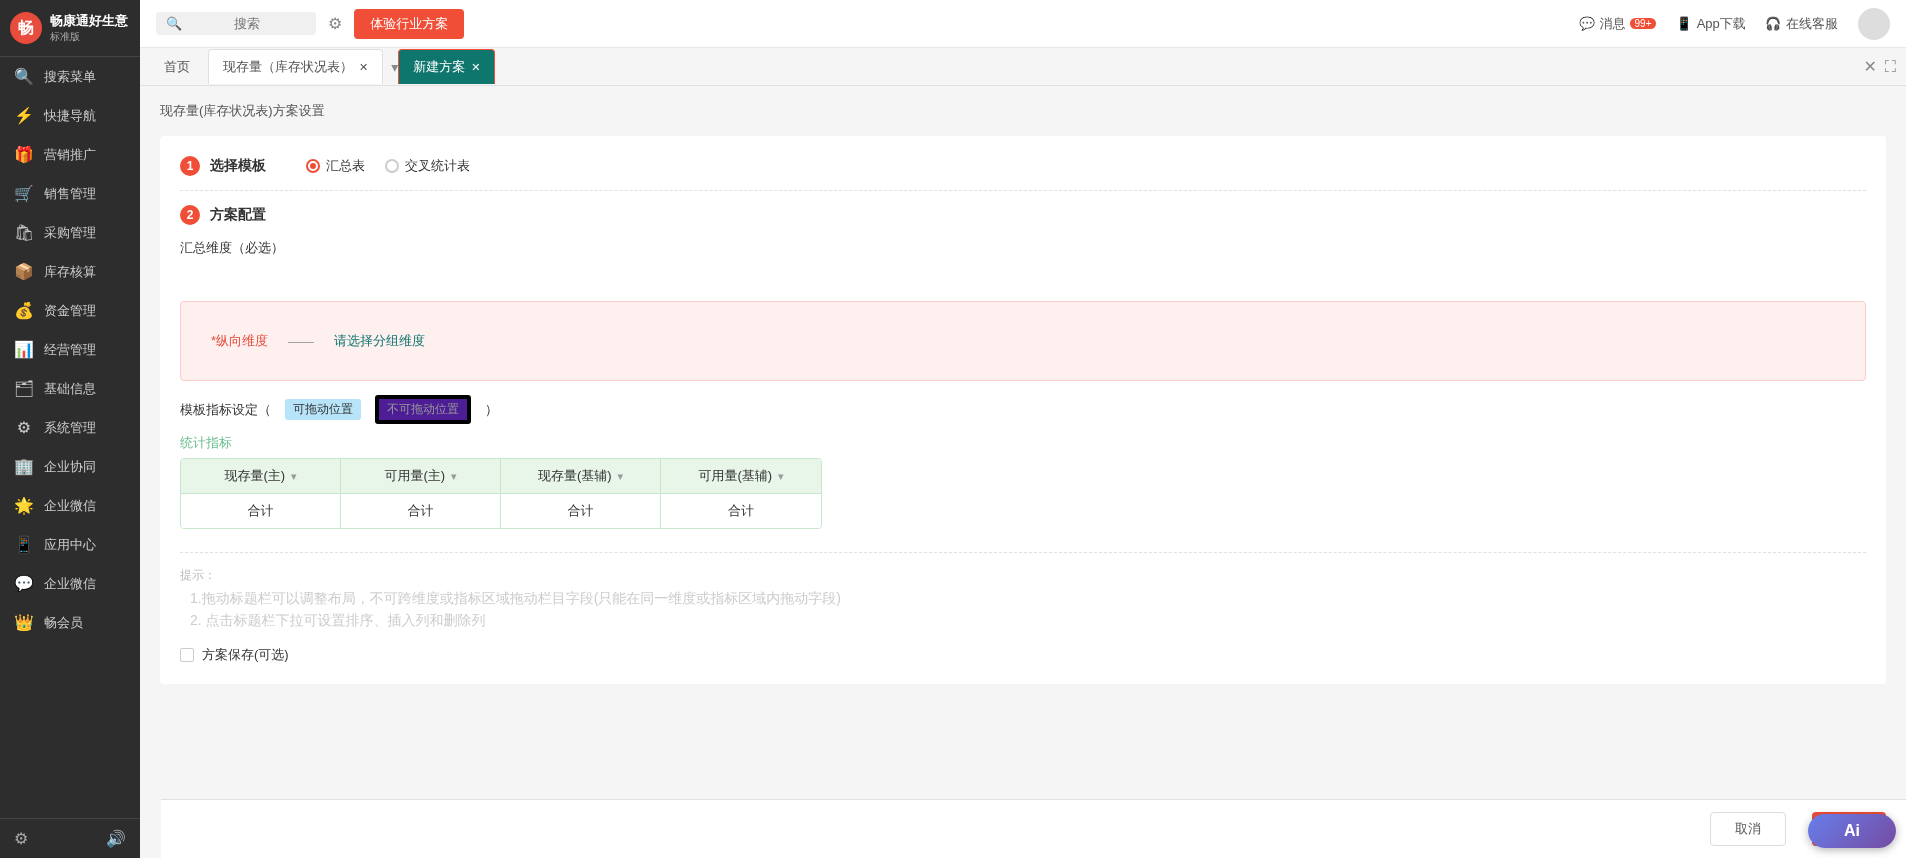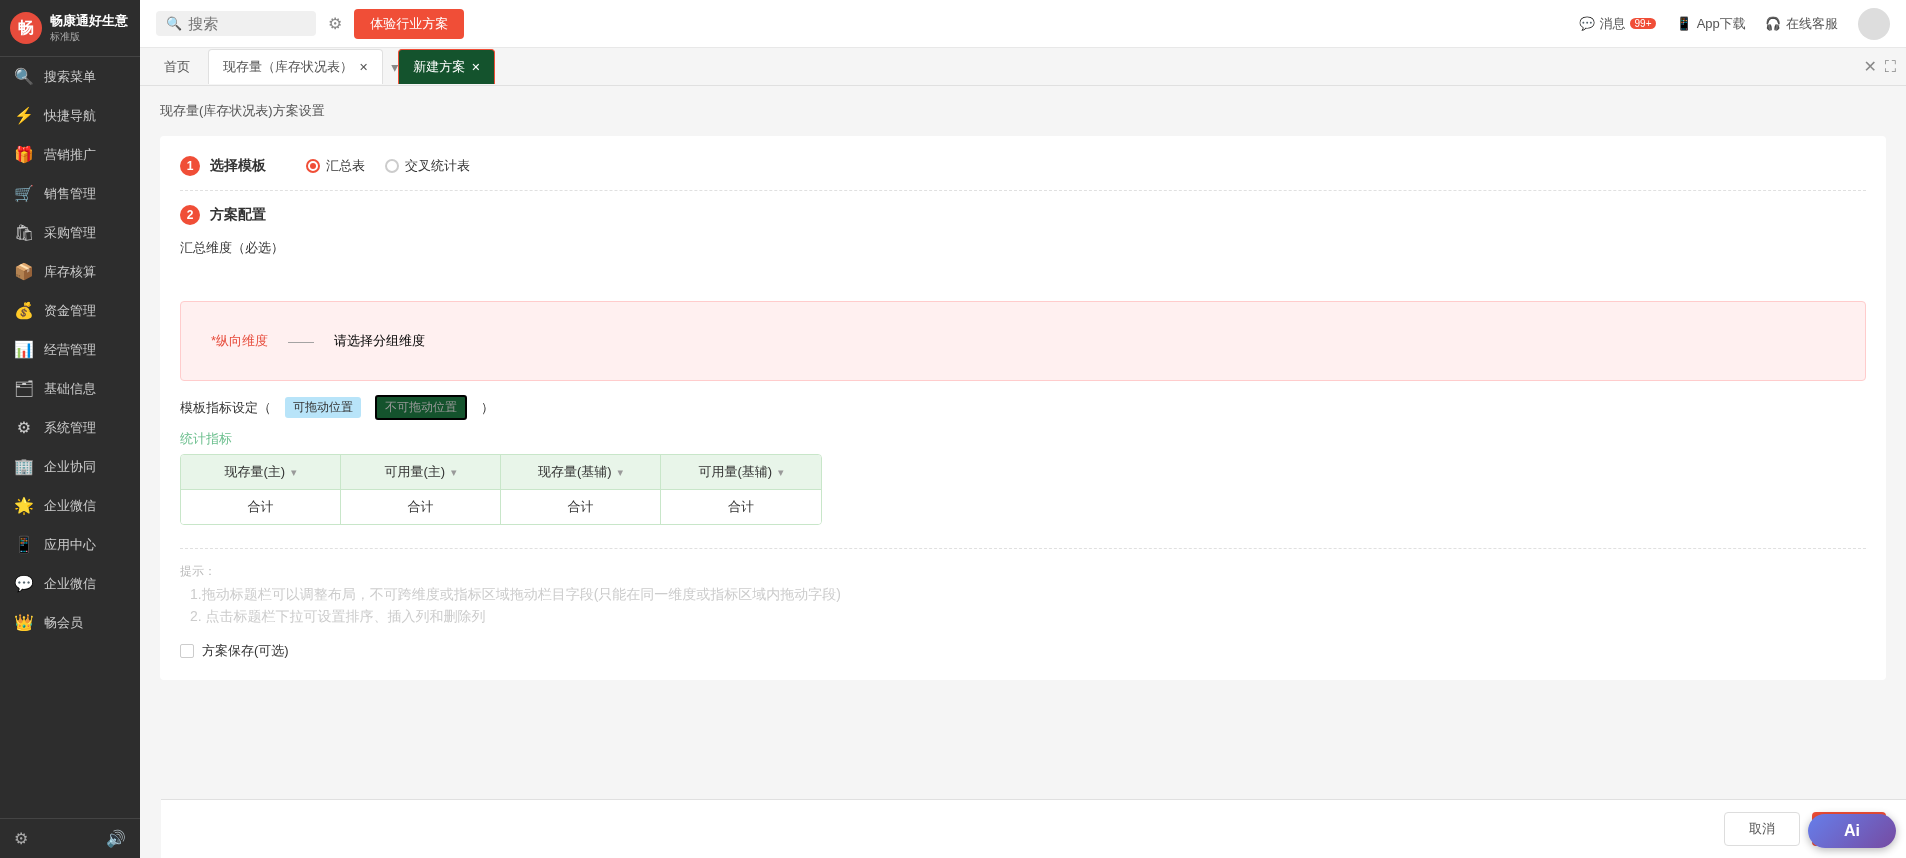--- a/index.html
+++ b/index.html
@@ -87,22 +87,23 @@
       background: #f0f0f0;
       border-radius: 4px;
       padding: 4px 10px;
       gap: 6px;
       width: 160px;
     }
     .topbar-search input {
       border: none;
       background: transparent;
       outline: none;
-      font-size: 15px;
+      font-size: 13px;
       width: 100%;
+      text-align: center;
     }
     .topbar-gear {
       color: #888;
       cursor: pointer;
       font-size: 16px;
     }
     .topbar-btn {
       background: #f04e37;
       color: #fff;
       border: none;
@@ -159,21 +160,21 @@
       cursor: pointer;
       font-size: 13px;
       color: #555;
       border-radius: 4px 4px 0 0;
       background: #fff;
       border: 1px solid #e0e0e0;
       border-bottom: none;
       margin-right: 4px;
     }
     .tab.active {
-      background: #14532d;
+      background: #0f766e;
       color: #fff;
       border-color: #f04e37;
     }
     .tab-home {
       background: transparent;
       border: none;
       color: #555;
     }
     .tab-close {
       font-size: 11px;
@@ -291,21 +292,21 @@
     .dimension-label {
       color: #e74c3c;
       font-size: 13px;
       white-space: nowrap;
     }
     .dimension-dash {
       color: #999;
       font-size: 13px;
     }
     .dimension-placeholder {
-      color: #000000;
+      color: #0f766e;
       font-size: 13px;
     }
 
     
     .indicator-setting {
       display: flex;
       align-items: center;
       gap: 14px;
       margin: 14px 0 10px;
       font-size: 13px;
@@ -317,26 +318,26 @@
       gap: 6px;
     }
     .badge-draggable {
       background: #b8e4f9;
       border-radius: 3px;
       padding: 2px 8px;
       font-size: 12px;
       color: #333;
     }
     .badge-non-draggable {
-      background: #14532d;
+      background: #4c1d95;
       border-radius: 3px;
       padding: 2px 8px;
       font-size: 12px;
       color: #999;
-      border: 2px solid #000000;
+      border: 4px solid #000000;
     }
 
     
     .stats-label {
       color: #6cbf8e;
       font-size: 13px;
       margin-bottom: 6px;
     }
 
     
@@ -419,21 +420,21 @@
       cursor: pointer;
     }
 
     
     .bottom-bar {
       background: #fff;
       border-top: 1px solid #e0e0e0;
       padding: 12px 20px;
       display: flex;
       justify-content: flex-end;
-      gap: 12px;
+      gap: 26px;
       flex-shrink: 0;
       margin-left: 21px;
     }
     .btn-cancel {
       background: #fff;
       border: 1px solid #ddd;
       border-radius: 4px;
       padding: 7px 24px;
       cursor: pointer;
       font-size: 13px;

